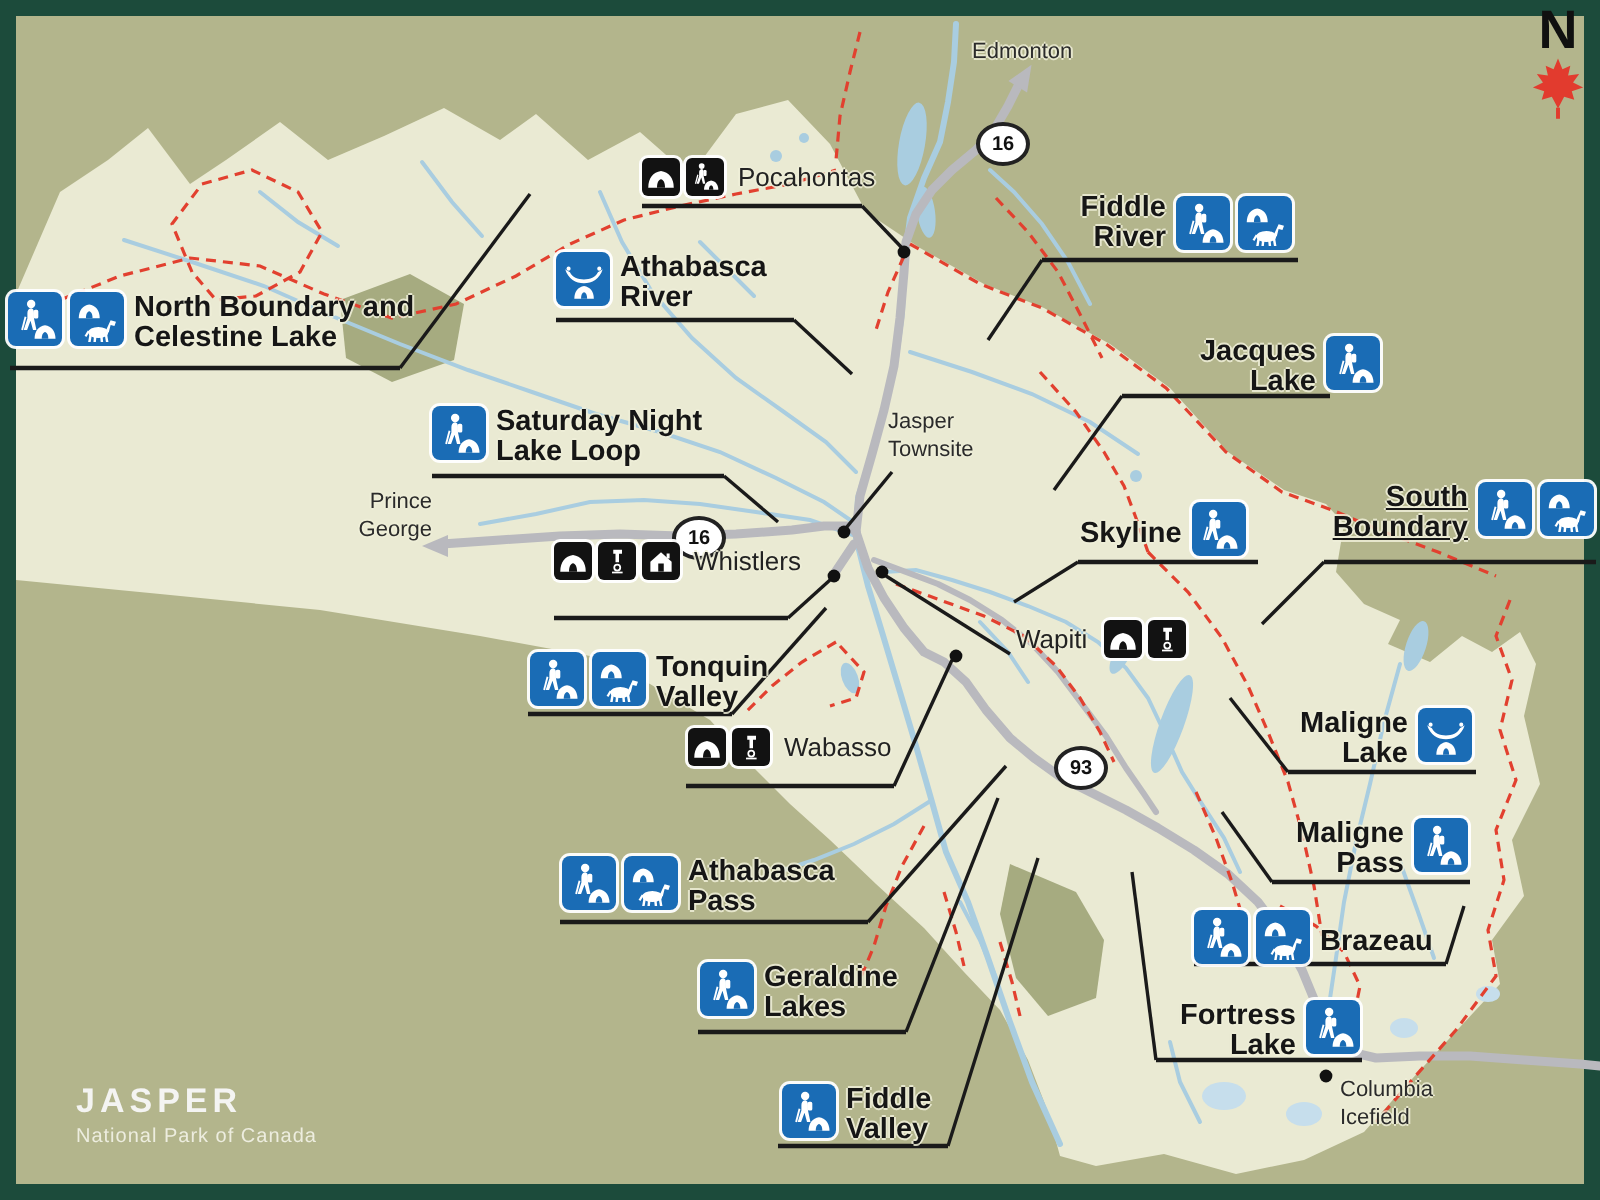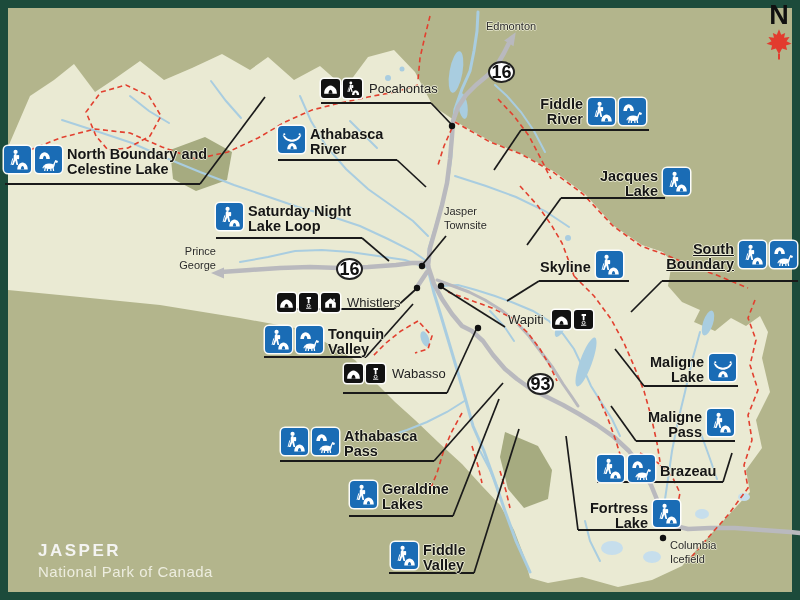--- a/index.html
+++ b/index.html
@@ -20,26 +20,26 @@
          color:#fff;box-shadow:0 0 0 1.5px rgba(255,255,255,.95);flex:none;}
   .badge.blue{width:27px;height:27px;background:var(--badge-blue,#1a6cb5);--bg:var(--badge-blue,#1a6cb5);}
   .badge.black{width:19px;height:19px;background:var(--badge-black,#121212);--bg:var(--badge-black,#121212);border-radius:3px;}
   .badge.blue svg{width:22px;height:22px;}
   .badge.black svg{width:15px;height:15px;}
   .cg{display:flex;gap:3px;align-items:center;color:#222;font-size:13px;}
   .cg .name{margin-left:4px;}
   .city{color:#2b2b2b;font-size:11px;line-height:13.5px;}
   .shield{position:absolute;width:27px;height:22px;background:#fff;border:2px solid #222;
           border-radius:50%;display:flex;align-items:center;justify-content:center;
-          font-size:18px;font-weight:bold;color:#111;box-sizing:border-box;}
+          font-size:10px;font-weight:bold;color:#111;box-sizing:border-box;}
   .north{position:absolute;left:760px;top:2px;width:38px;text-align:center;}
   .north .n{font-size:27px;font-weight:bold;color:#101010;line-height:26px;}
   .brand{position:absolute;left:38px;top:541px;color:#f4f4f2;}
   .brand .t{font-weight:bold;font-size:17px;letter-spacing:2.5px;}
-  .brand .s{font-size:15px;margin-top:2px;color:#ededdf;letter-spacing:.5px;}
+  .brand .s{font-size:10px;margin-top:2px;color:#ededdf;letter-spacing:.5px;}
 </style>
 </head>
 <body>
 
 <div class="map">
 
   <svg width="0" height="0" style="position:absolute" aria-hidden="true">
     <defs>
       <symbol id="sym-hiker" viewBox="0 0 24 24">
         <circle cx="11" cy="3.8" r="2.7" fill="currentColor"></circle>
@@ -243,21 +243,21 @@
           <use href="#sym-tent"></use>
         </svg>
       </span>
     <span class="badge black">
         <svg viewBox="0 0 24 24">
           <use href="#sym-hiker-tent"></use>
         </svg>
       </span>
     <span class="name halo">Pocahontas</span>
   </div>
-  <div class="lbl cg" style="left:277px;top:293px;">
+  <div class="lbl cg" style="left:277px;top:271px;">
     <span class="badge black">
         <svg viewBox="0 0 24 24">
           <use href="#sym-tent"></use>
         </svg>
       </span>
     <span class="badge black">
         <svg viewBox="0 0 24 24">
           <use href="#sym-sani"></use>
         </svg>
       </span>

